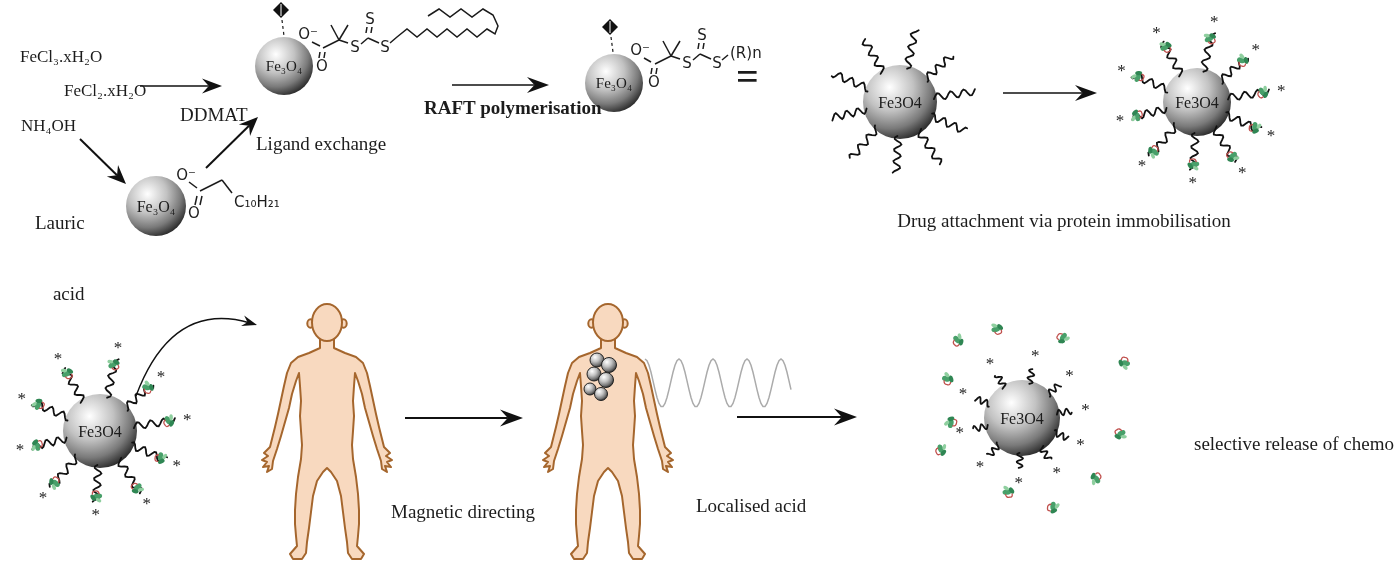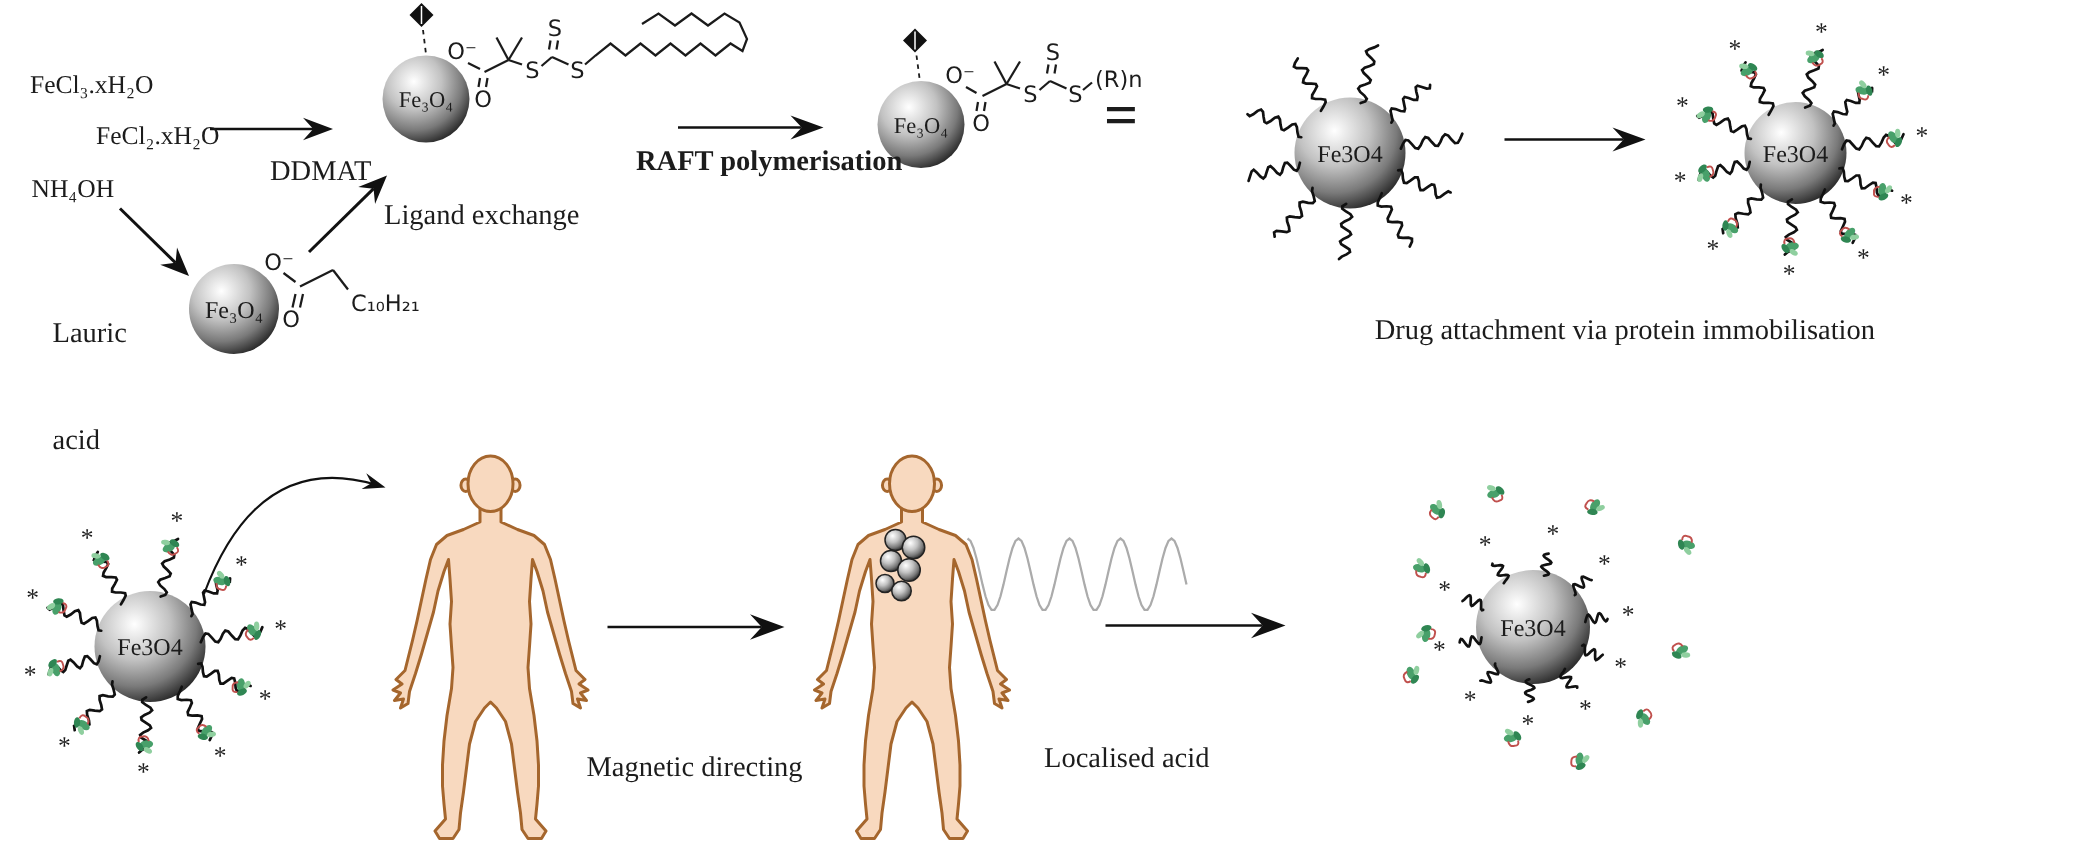--- a/index.html
+++ b/index.html
@@ -3,21 +3,21 @@
 <meta charset="utf-8">
 <style>
   html,body{margin:0;padding:0;background:#fff;}
   .canvas{position:relative;width:1400px;height:567px;background:#ffffff;overflow:hidden;
           font-family:"Liberation Serif","DejaVu Serif",serif;color:#1c1c1c;}
   .canvas svg{position:absolute;left:0;top:0;}
   .txt{position:absolute;white-space:pre;line-height:1.25;}
   .serif19{font-size:19px;}
   .sans17{font-family:Liberation Serif, serif;font-size:17px;}
   .eq{font-size:40px;font-weight:bold;}
-  .center{text-align:right;}
+  .center{text-align:center;}
   .lines span{display:block;}
   svg text{fill:#1c1c1c;}
   .atom{font-family:"DejaVu Sans","Liberation Sans",sans-serif;font-size:15px;}
   .bond{stroke:#1b1b1b;stroke-width:1.5;fill:none;}
 </style>
 </head>
 <body>
 
 <div class="canvas">
 
@@ -442,21 +442,21 @@
         </g>
       </g>
   </svg>
 
   <div class="txt sans17" style="left:20px;top:46px;">FeCl₃.xH₂O</div>
   <div class="txt sans17" style="left:20px;top:80px;margin-left:44px;">FeCl₂.xH₂O</div>
   <div class="txt sans17" style="left:21px;top:115px;">NH₄OH</div>
 
   <div class="txt serif19" style="left:132px;top:103px;margin-left:48px;">DDMAT</div>
 
-  <div class="txt serif19 lines" style="left:35px;top:163px;">
+  <div class="txt serif19 lines" style="left:35px;top:163px;text-align:right;">
     <span>Lauric</span>
     <span>acid</span>
   </div>
 
   <div class="txt serif19" style="left:256px;top:132px;">Ligand exchange</div>
   <div class="txt serif19" style="left:424px;top:96px;font-weight:bold;">RAFT polymerisation</div>
   <div class="txt eq" style="left:736px;top:52px;">=</div>
 
   <div class="txt serif19 center" style="left:878px;top:209px;width:372px;">Drug attachment via protein immobilisation</div>
 
@@ -466,15 +466,16 @@
   </div>
 
   <div class="txt serif19 lines" style="left:696px;top:446px;">
     <span>Localised acid</span>
     <span>wave</span>
     
     
   </div>
 
   <div class="txt serif19 lines" style="left:1194px;top:384px;">
+    <span>selective release of chemo</span>
     
   </div>
 </div>
 
 </body></html>

